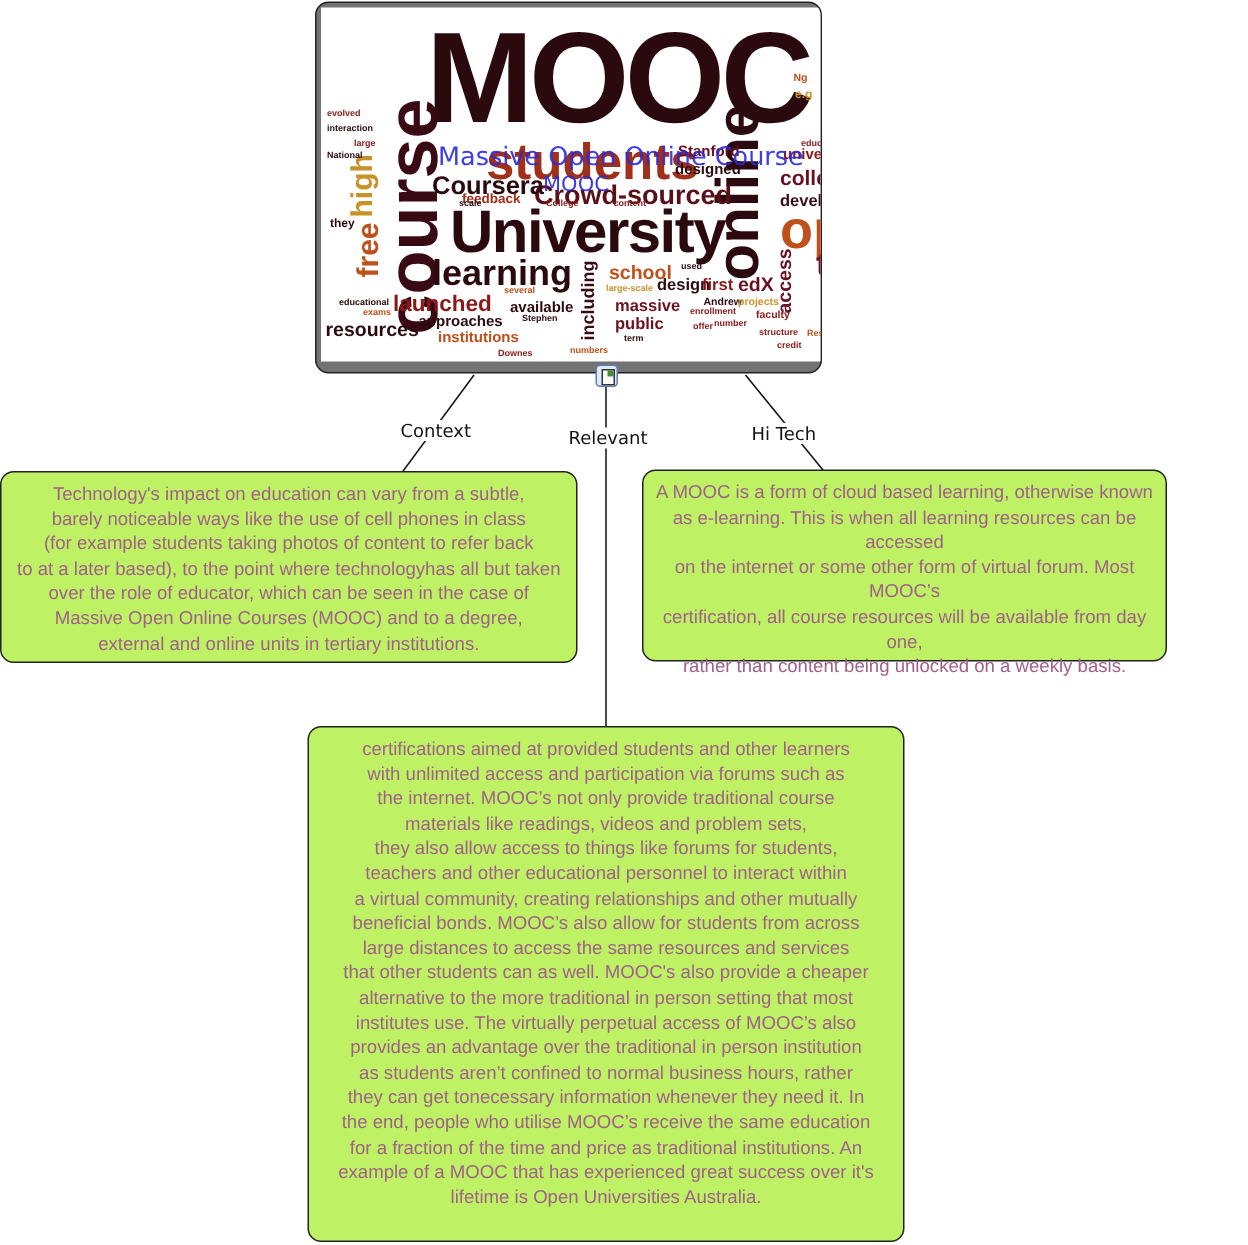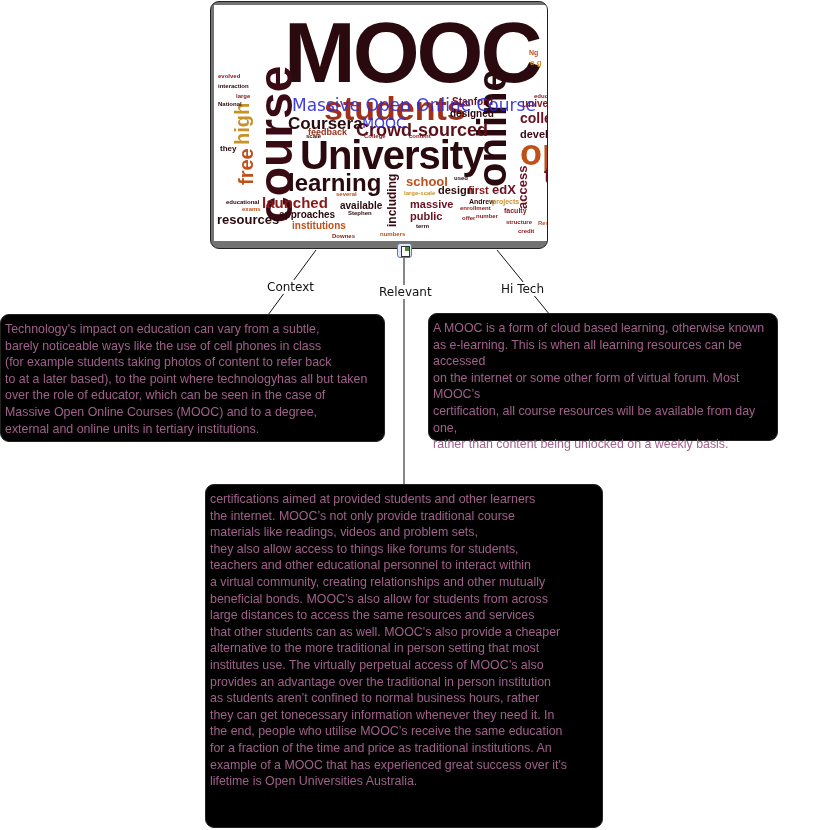--- a/index.html
+++ b/index.html
@@ -34,22 +34,22 @@
   }
   .note-icon::after {
     content: ""; position: absolute; left: 7px; top: 3px; width: 4px; height: 4px;
     background: #4a8a3a;
   }
   .label {
     position: absolute; font-size: 12px; color: #111; font-family: "DejaVu Sans", sans-serif;
     background: #fff; padding: 0 1px;
   }
   .node {
-    position: absolute; border: 1px solid #222; border-radius: 9px; background: #000000;
-    box-sizing: border-box; color: #a0608a; text-align: left;
+    position: absolute; border: 1px solid #222; border-radius: 9px; background: #bef264;
+    box-sizing: border-box; color: #a0608a; text-align: center;
     font-family: "Liberation Sans", sans-serif; font-size: 12.4px; line-height: 16.6px;
     padding: 6px 4px;
   }
   .node p { margin: 0; }
 </style>
 </head>
 <body>
 
 <svg class="connector" viewBox="0 0 832 830">
   <line x1="316" y1="250" x2="268" y2="315" stroke="#111" stroke-width="1"></line>
@@ -150,20 +150,21 @@
 <div class="node" style="left:428px;top:313px;width:350px;height:128px;">
   <p>A MOOC is a form of cloud based learning, otherwise known</p>
   <p>as e-learning. This is when all learning resources can be accessed</p>
   <p>on the internet or some other form of virtual forum. Most MOOC’s</p>
   <p>certification, all course resources will be available from day one,</p>
   <p>rather than content being unlocked on a weekly basis.</p>
 </div>
 
 <div class="node" style="left:205px;top:484px;width:398px;height:344px;">
   <p>certifications aimed at provided students and other learners</p>
+  <p>with unlimited access and participation via forums such as</p>
   <p>the internet. MOOC’s not only provide traditional course</p>
   <p>materials like readings, videos and problem sets,</p>
   <p>they also allow access to things like forums for students,</p>
   <p>teachers and other educational personnel to interact within</p>
   <p>a virtual community, creating relationships and other mutually</p>
   <p>beneficial bonds. MOOC’s also allow for students from across</p>
   <p>large distances to access the same resources and services</p>
   <p>that other students can as well. MOOC's also provide a cheaper</p>
   <p>alternative to the more traditional in person setting that most</p>
   <p>institutes use. The virtually perpetual access of MOOC’s also</p>

